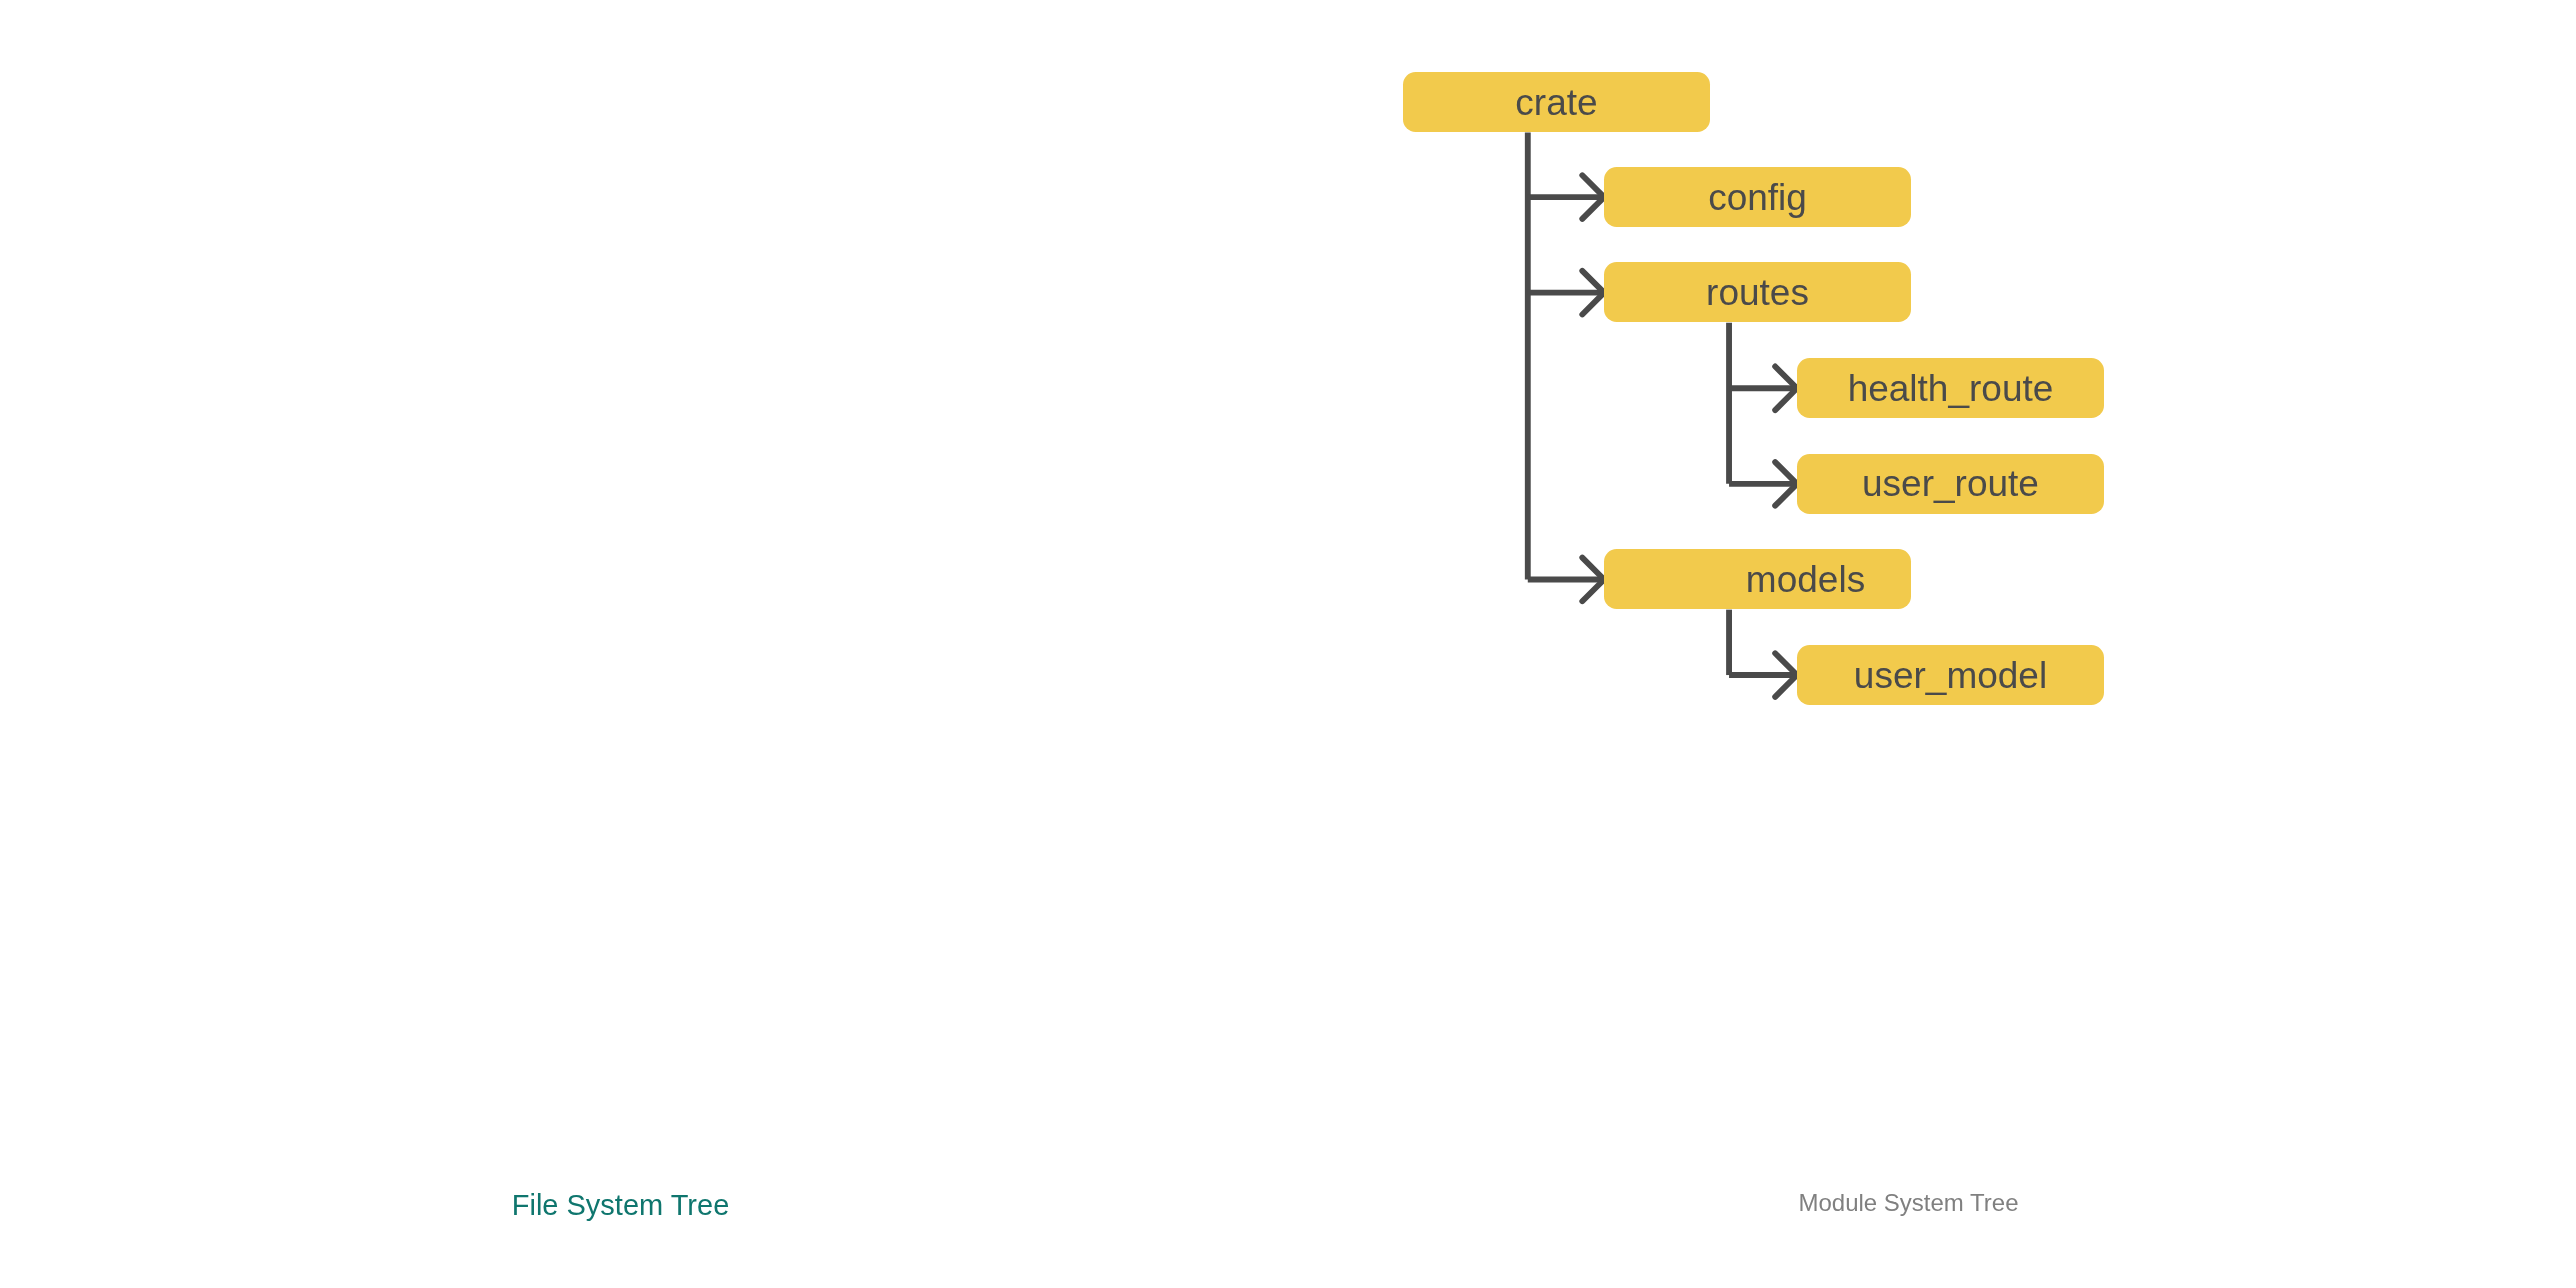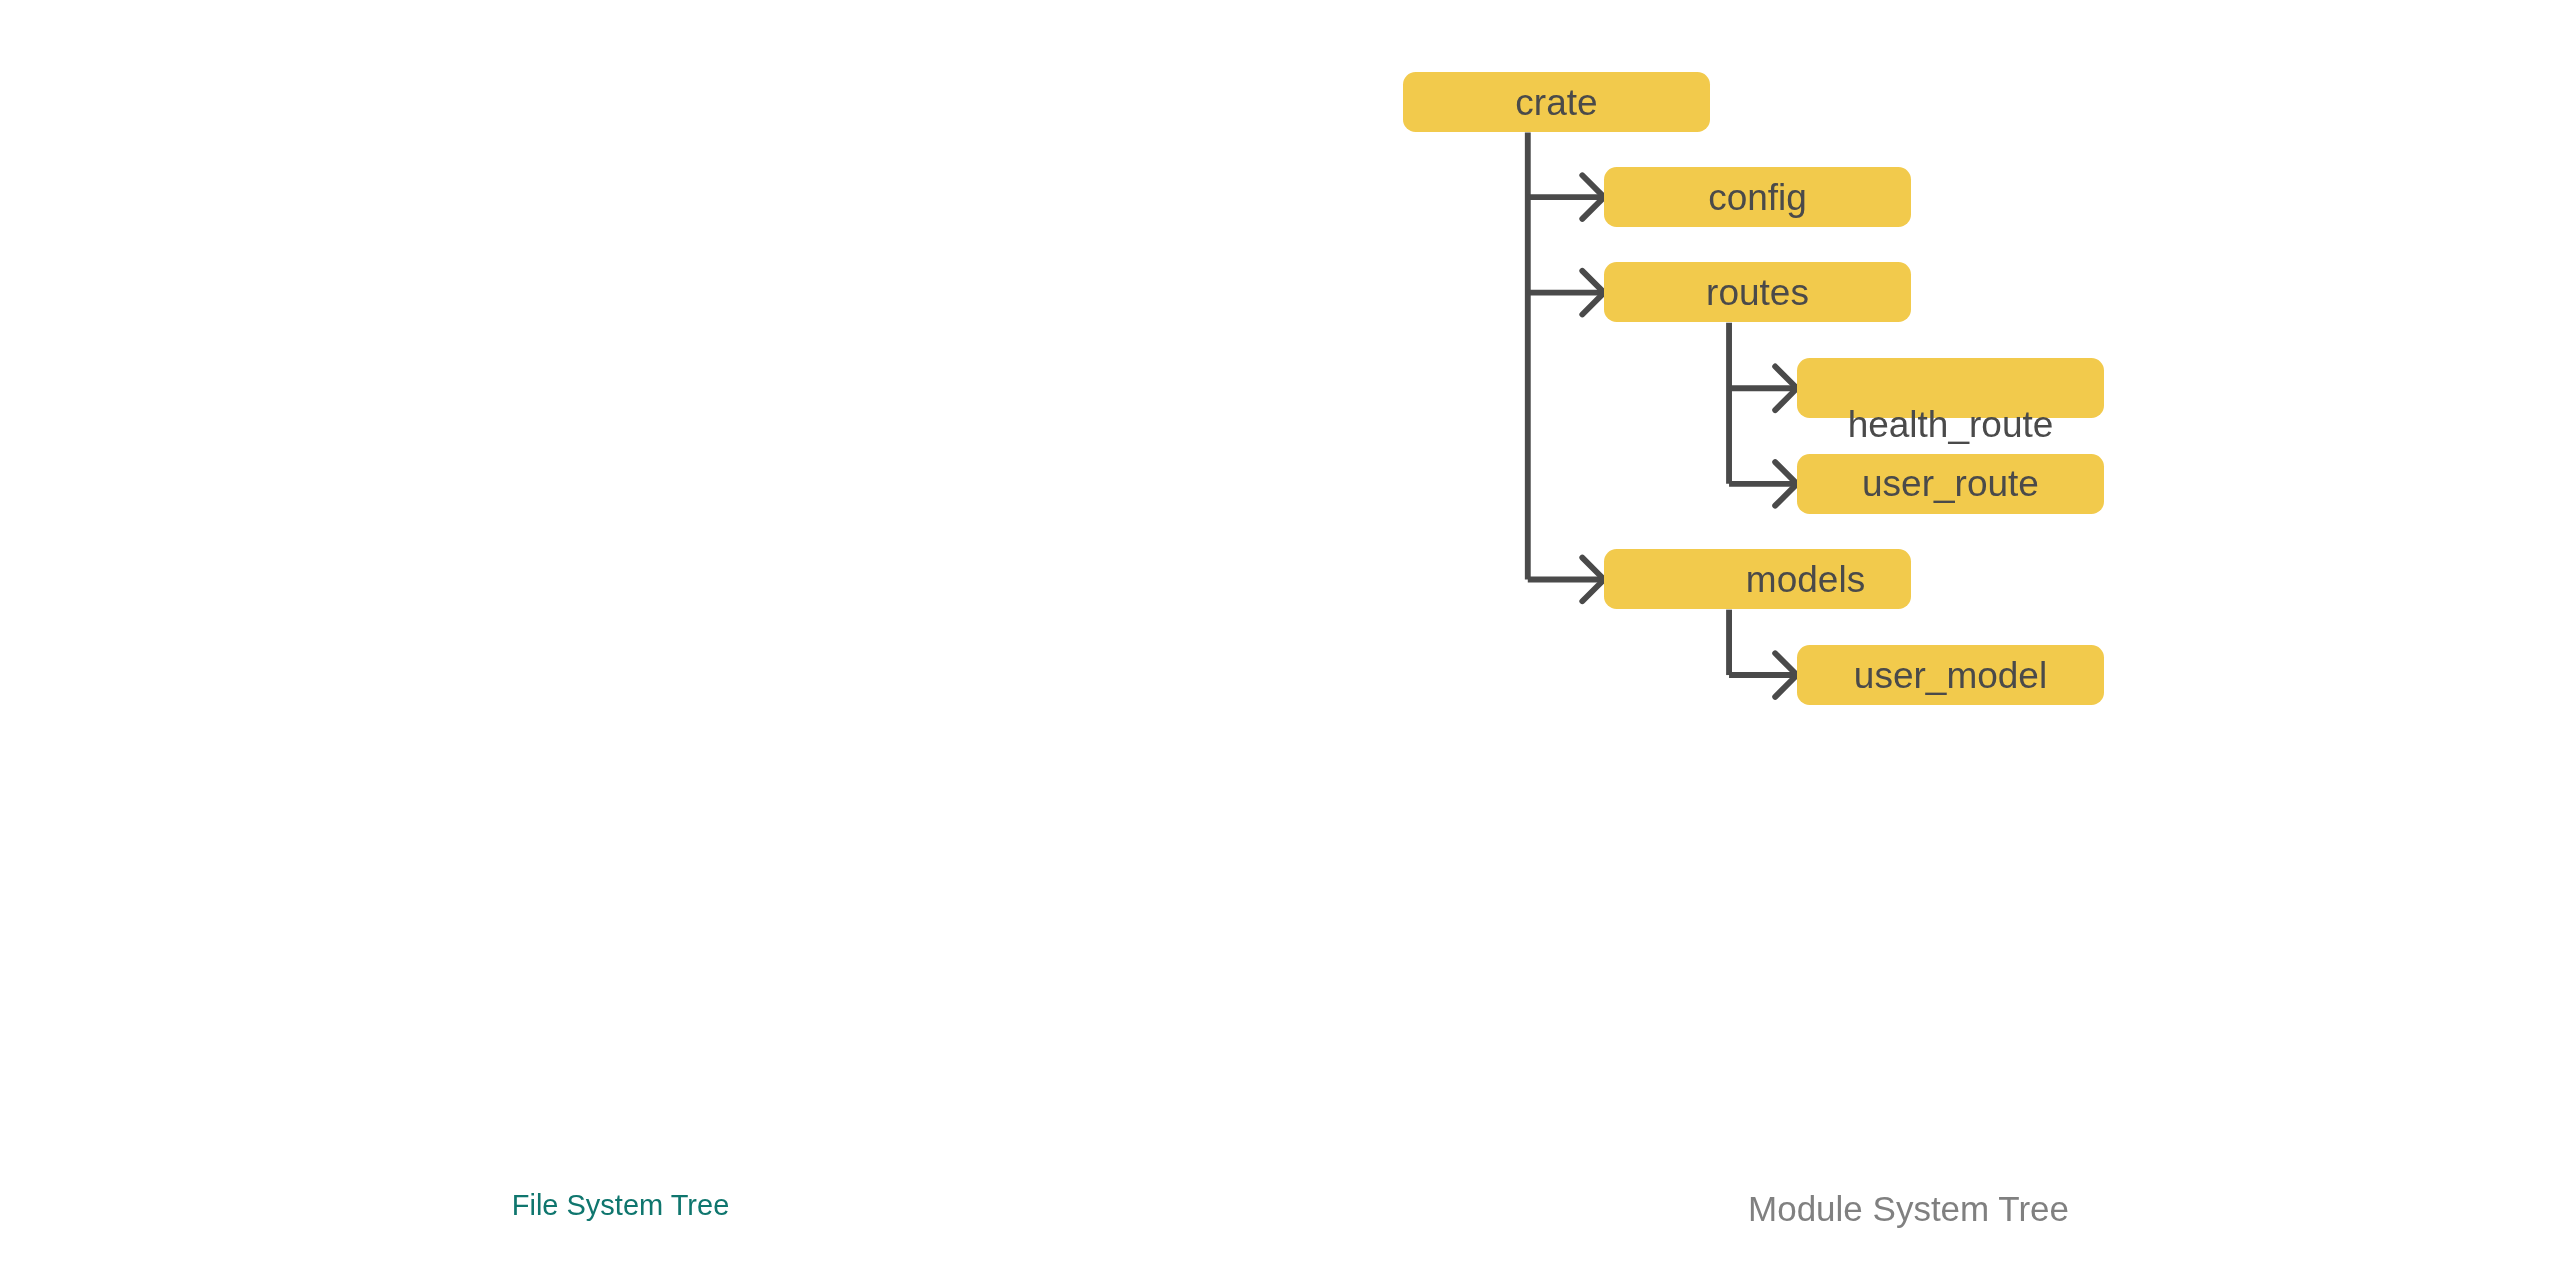--- a/index.html
+++ b/index.html
@@ -76,21 +76,21 @@
     white-space: nowrap;
     text-align: center;
     line-height: 1;
   }
   #mod-caption {
     position: absolute;
     left: 0px;
     top: 1189px;
     width: 1335px;
     text-align: center;
-    font-size: 35px;
+    font-size: 24px;
     color: #808080;
     font-family: "Liberation Sans", sans-serif;
   }
 </style>
 </head>
 <body>
 
 <div id="canvas">
 
   <div id="fs-panel">
@@ -116,21 +116,21 @@
         <polyline points="637,779 663,805 637,831" fill="none" stroke="#4a4a4a" stroke-width="7" stroke-linecap="round" stroke-linejoin="round"></polyline>
       </svg>
     <div id="mod-nodes">
         <div class="node-box" style="left: 162px; top: 72px; width: 307px; height: 60px; background: rgb(242, 202, 76);"></div>
         <div class="node-label" style="left: 162px; width: 307px; top: 84px; color: rgb(74, 74, 74);">crate</div>
         <div class="node-box" style="left: 363px; top: 167px; width: 307px; height: 60px; background: rgb(242, 202, 76);"></div>
         <div class="node-label" style="left: 363px; width: 307px; top: 179px; color: rgb(74, 74, 74);">config</div>
         <div class="node-box" style="left: 363px; top: 262px; width: 307px; height: 60px; background: rgb(242, 202, 76);"></div>
         <div class="node-label" style="left: 363px; width: 307px; top: 274px; color: rgb(74, 74, 74);">routes</div>
         <div class="node-box" style="left: 556px; top: 358px; width: 307px; height: 60px; background: rgb(242, 202, 76);"></div>
-        <div class="node-label" style="left: 556px; width: 307px; top: 370px; color: rgb(74, 74, 74); margin-top: 36px;">health_route</div>
+        <div class="node-label" style="left: 556px; width: 307px; top: 370px; color: rgb(74, 74, 74);">health_route</div>
         <div class="node-box" style="left: 556px; top: 454px; width: 307px; height: 60px; background: rgb(242, 202, 76);"></div>
         <div class="node-label" style="left: 556px; width: 307px; top: 465px; color: rgb(74, 74, 74);">user_route</div>
         <div class="node-box" style="left: 363px; top: 549px; width: 307px; height: 60px; background: rgb(242, 202, 76);"></div>
         <div class="node-label" style="left: 363px; width: 307px; top: 561px; color: rgb(74, 74, 74); padding-left: 48px;">models</div>
         <div class="node-box" style="left: 556px; top: 645px; width: 307px; height: 60px; background: rgb(242, 202, 76);"></div>
         <div class="node-label" style="left: 556px; width: 307px; top: 657px; color: rgb(74, 74, 74);">user_model</div>
       </div>
     <div id="mod-caption">Module System Tree</div>
   </div>
 

